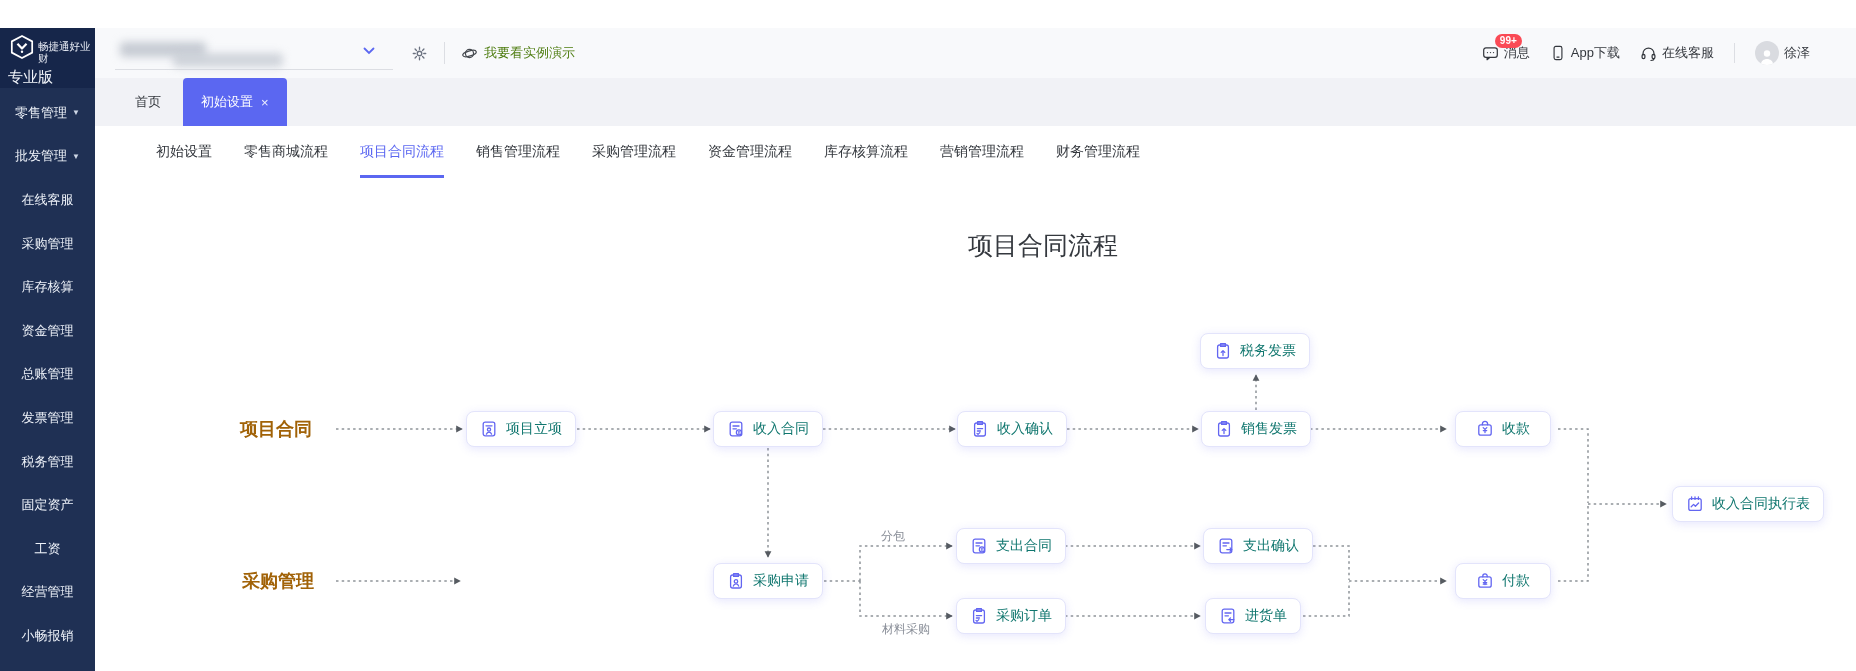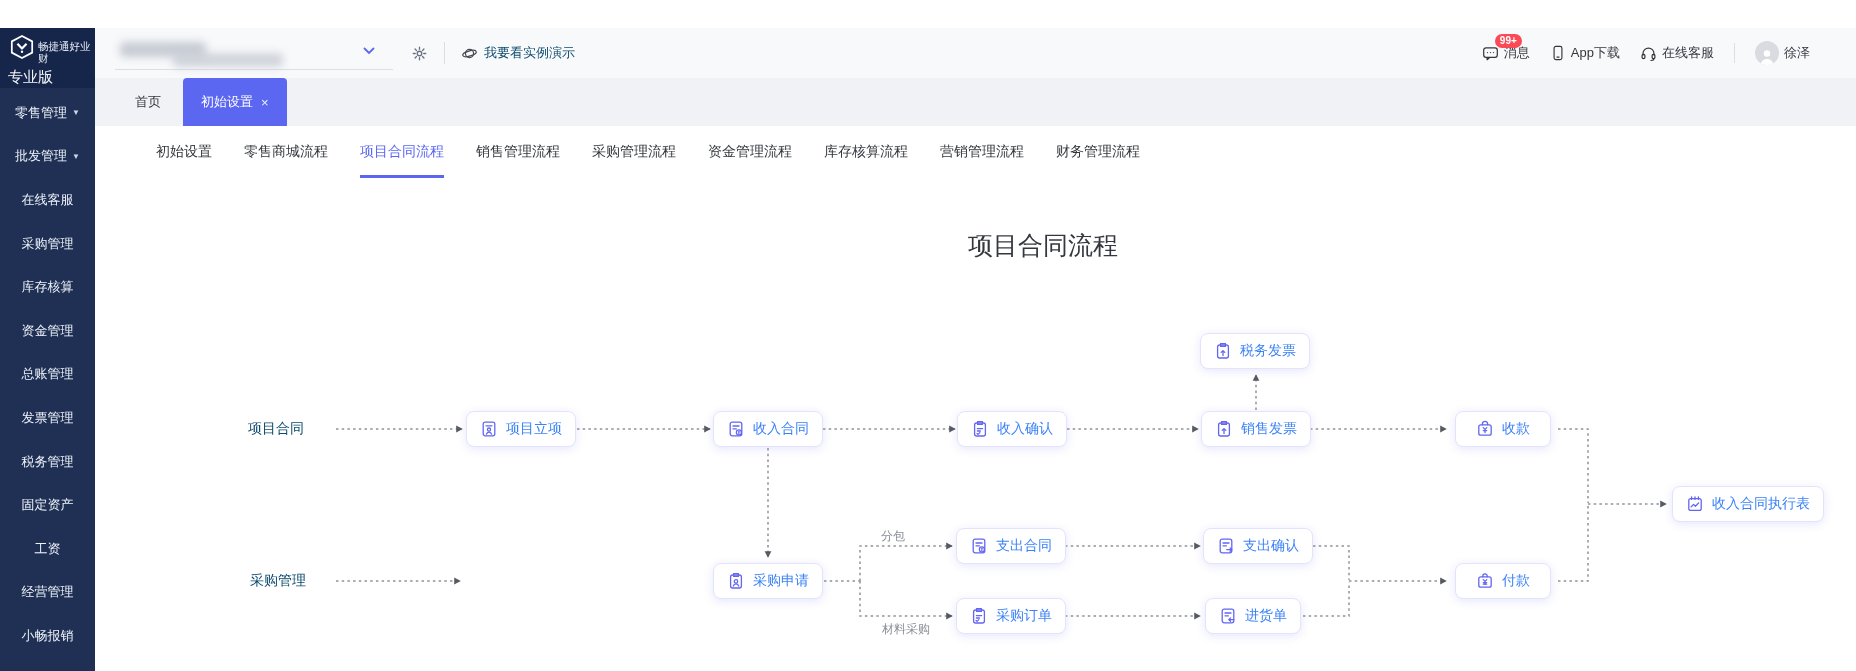--- a/index.html
+++ b/index.html
@@ -22,21 +22,21 @@
 
   
   .header { position:absolute; left:95px; top:28px; width:1761px; height:50px; background:#f8f9fb; display:flex; align-items:center; }
   .org-select { position:relative; margin-left:20px; width:278px; height:34px; border-bottom:1px solid #dcdee3; display:flex; align-items:center; cursor:pointer; }
   .blur-blob { position:absolute; background:#c6cbd3; border-radius:4px; filter:blur(4px); }
   .blob1 { left:5px; top:6px; width:86px; height:15px; }
   .blob2 { left:58px; top:17px; width:110px; height:14px; opacity:.8; }
   .chevron-down { position:absolute; right:18px; top:11px; }
   .hdr-icon-btn { margin-left:18px; color:#6b7280; cursor:pointer; display:flex; align-items:center; }
   .vdiv { width:1px; height:22px; background:#dcdee3; margin-left:16px; }
-  .demo-link { margin-left:16px; display:flex; align-items:center; gap:6px; color:#0c4a6e; font-size:13px; cursor:pointer; }
+  .demo-link { margin-left:16px; display:flex; align-items:center; gap:6px; color:#4d7c0f; font-size:13px; cursor:pointer; }
   .hdr-right { position:absolute; right:46px; top:0; height:50px; display:flex; align-items:center; gap:20px; }
   .hdr-item { position:relative; display:flex; align-items:center; gap:5px; color:#33373d; font-size:13px; cursor:pointer; white-space:nowrap; }
   .badge { position:absolute; top:-10px; left:13px; background:#fa4a55; color:#fff; font-size:10px; line-height:14px; padding:0 5px; border-radius:8px; font-weight:bold; }
   .avatar { width:24px; height:24px; border-radius:50%; background:#d9dbe0; display:flex; align-items:flex-end; justify-content:center; overflow:hidden; }
   .vdiv2 { width:1px; height:20px; background:#dcdee3; }
 
   
   .tabband { position:absolute; left:95px; top:78px; width:1761px; height:48px; background:#f1f2f6; display:flex; align-items:stretch; }
   .tab { display:flex; align-items:center; padding:0 22px; font-size:13px; color:#33373d; cursor:pointer; }
   .tab.first { margin-left:18px; }
@@ -54,22 +54,22 @@
   .nav-right .sep { width:1px; height:14px; background:#c9ccd2; }
 
   
   .dg-title { position:absolute; left:1043px; top:245px; transform:translate(-50%,-50%); font-size:25px; color:#34383e; font-weight:500; white-space:nowrap; }
   .diagram { position:absolute; inset:0; pointer-events:none; }
   .edges { position:absolute; inset:0; }
   .node { position:absolute; transform:translate(-50%,-50%); display:inline-flex; align-items:center; justify-content:center; gap:8px;
           height:36px; min-width:96px; padding:0 13px; background:#fff; border:1px solid #e3e4fb; border-radius:8px;
           box-shadow:0 2px 10px rgba(99,102,241,.16); pointer-events:auto; cursor:pointer; white-space:nowrap; }
   .node .nicon { width:18px; height:18px; color:#6366f1; flex:0 0 auto; display:flex; }
-  .node .nlabel { font-size:14px; color:#3b82f6; font-weight:500; }
-  .lane-label { position:absolute; transform:translate(-50%,-50%); font-size:14px; color:#0c4a6e; white-space:nowrap; }
+  .node .nlabel { font-size:14px; color:#0f766e; font-weight:500; }
+  .lane-label { position:absolute; transform:translate(-50%,-50%); font-size:18px; color:#a16207; white-space:nowrap;font-weight:bold; }
   .edge-label { position:absolute; transform:translate(-50%,-50%); font-size:12px; color:#888d97; white-space:nowrap; }
 </style>
 </head>
 <body>
 
 <div class="screen">
   <div class="topstrip"></div>
 
   <div class="logo-block">
     <svg class="logo-mark" viewBox="0 0 24 24" fill="none" stroke="#fff" stroke-width="1.6" stroke-linejoin="round">

